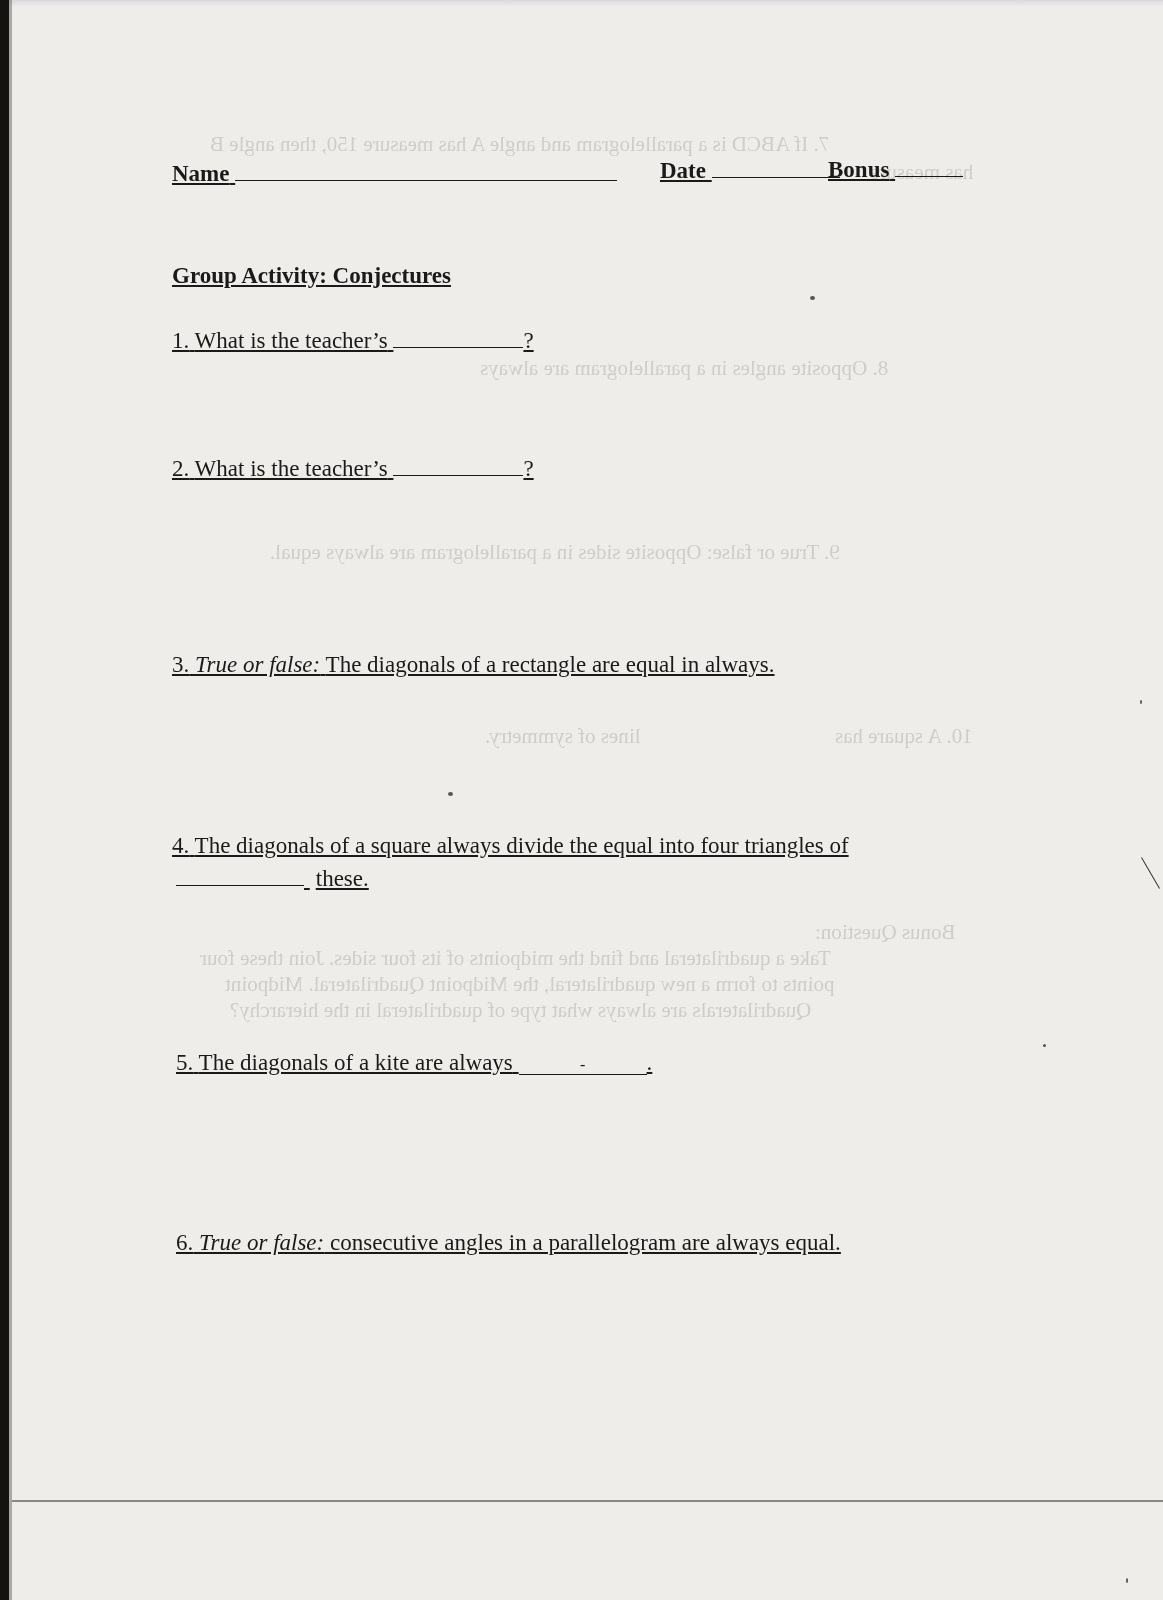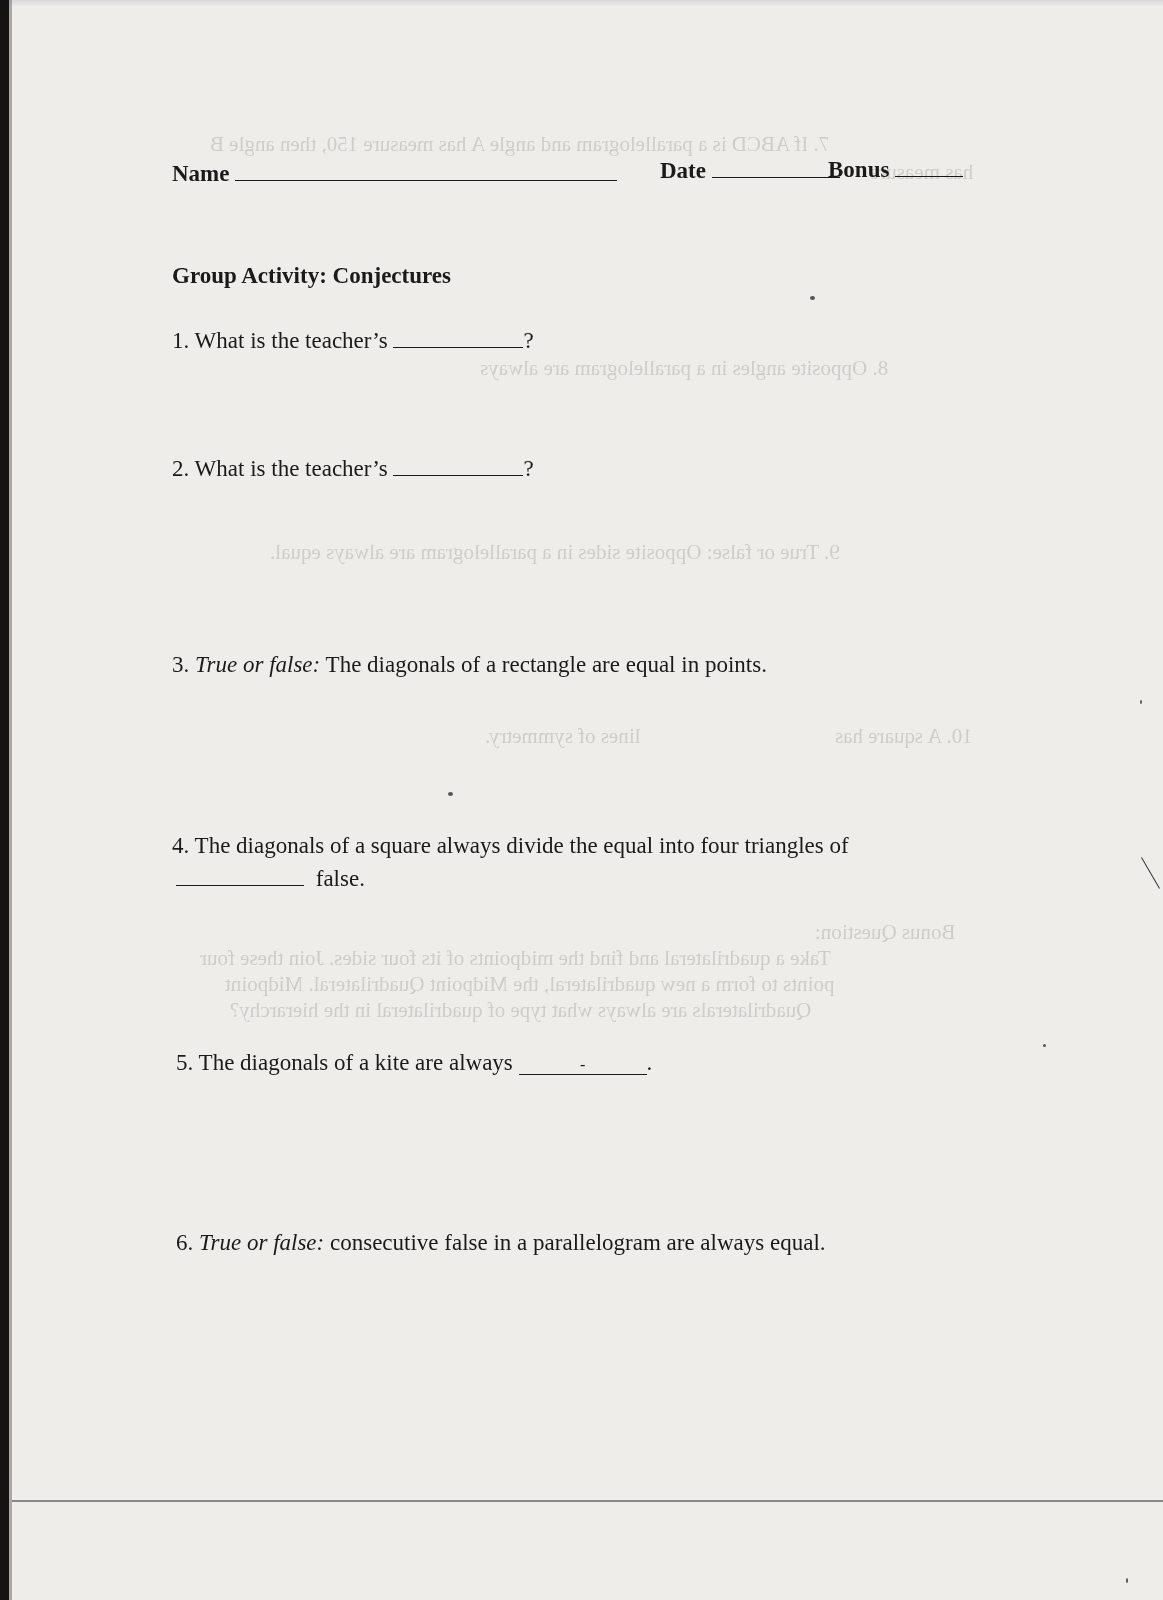--- a/index.html
+++ b/index.html
@@ -11,21 +11,21 @@
     }
     .left-edge { position: absolute; left: 0; top: 0; width: 9px; height: 1600px; background: #151212; }
     .left-edge-soft { position: absolute; left: 9px; top: 0; width: 3px; height: 1600px; background: #6a6663; opacity: .5; }
     .top-shade { position: absolute; left: 9px; top: 0; right: 0; height: 6px; background: linear-gradient(#d8d8dc, #ecebe8); }
     .page { position: absolute; left: 12px; top: 0; right: 0; bottom: 0; background: #eeedea; }
     .bleed {
       position: absolute; color: #b5b3b0; opacity: .55;
       transform: scaleX(-1); white-space: nowrap;
       font-size: 21px; font-family: "Liberation Serif", serif;
     }
-    .abs { position: absolute; white-space: nowrap; }
+    .abs { position: absolute; white-space: nowrap; text-decoration: underline; }
     .hdr { font-weight: bold; font-size: 23px; }
     .q { font-size: 23px; }
     .blank { display: inline-block; border-bottom: 1.5px solid #1a1a1a; height: 18px; vertical-align: baseline; }
     .hr-line { position: absolute; left: 12px; right: 0; top: 1500px; height: 2px; background: #8a8886; }
     i { font-style: italic; }
     .speck { position: absolute; background: #555; border-radius: 50%; }
   </style>
 </head>
 <body>
 
@@ -68,42 +68,42 @@
 
 <div class="abs q" style="left:172px; top:456px;">
   <span>2.</span>
   <span>What is the teacher’s</span>
   <span class="blank" style="width:130px;"></span><span>?</span>
 </div>
 
 <div class="abs q" style="left:172px; top:652px;">
   <span>3.</span>
   <i>True or false:</i>
-  <span>The diagonals of a rectangle are equal in points.</span>
+  <span>The diagonals of a rectangle are equal in always.</span>
 </div>
 
 <div class="abs q" style="left:172px; top:833px;">
   <span>4.</span>
   <span>The diagonals of a square always divide the equal into four triangles of</span>
 </div>
 <div class="abs q" style="left:176px; top:866px;">
   <span class="blank" style="width:128px;"></span>
-  <span style="margin-left:6px;">false.</span>
+  <span style="margin-left:6px;">these.</span>
 </div>
 
 <div class="abs q" style="left:176px; top:1050px;">
   <span>5.</span>
   <span>The diagonals of a kite are always</span>
   <span class="blank" style="width:128px; text-align:center; font-size:16px;"><span>-</span></span><span>.</span>
 </div>
 
 <div class="abs q" style="left:176px; top:1230px;">
   <span>6.</span>
   <i>True or false:</i>
-  <span>consecutive false in a parallelogram are always equal.</span>
+  <span>consecutive angles in a parallelogram are always equal.</span>
 </div>
 
 <div class="hr-line"></div>
 <div class="speck" style="left:810px; top:296px; width:5px; height:4px;"></div>
 <div class="speck" style="left:448px; top:792px; width:5px; height:4px;"></div>
 <div class="speck" style="left:1043px; top:1044px; width:3px; height:3px;"></div>
 <div class="speck" style="left:1126px; top:1578px; width:2px; height:5px;"></div>
 <div class="speck" style="left:1140px; top:700px; width:2px; height:4px;"></div>
 <div style="position:absolute; left:1150px; top:855px; width:1px; height:36px; background:#333; transform:rotate(-30deg);"></div>
 

